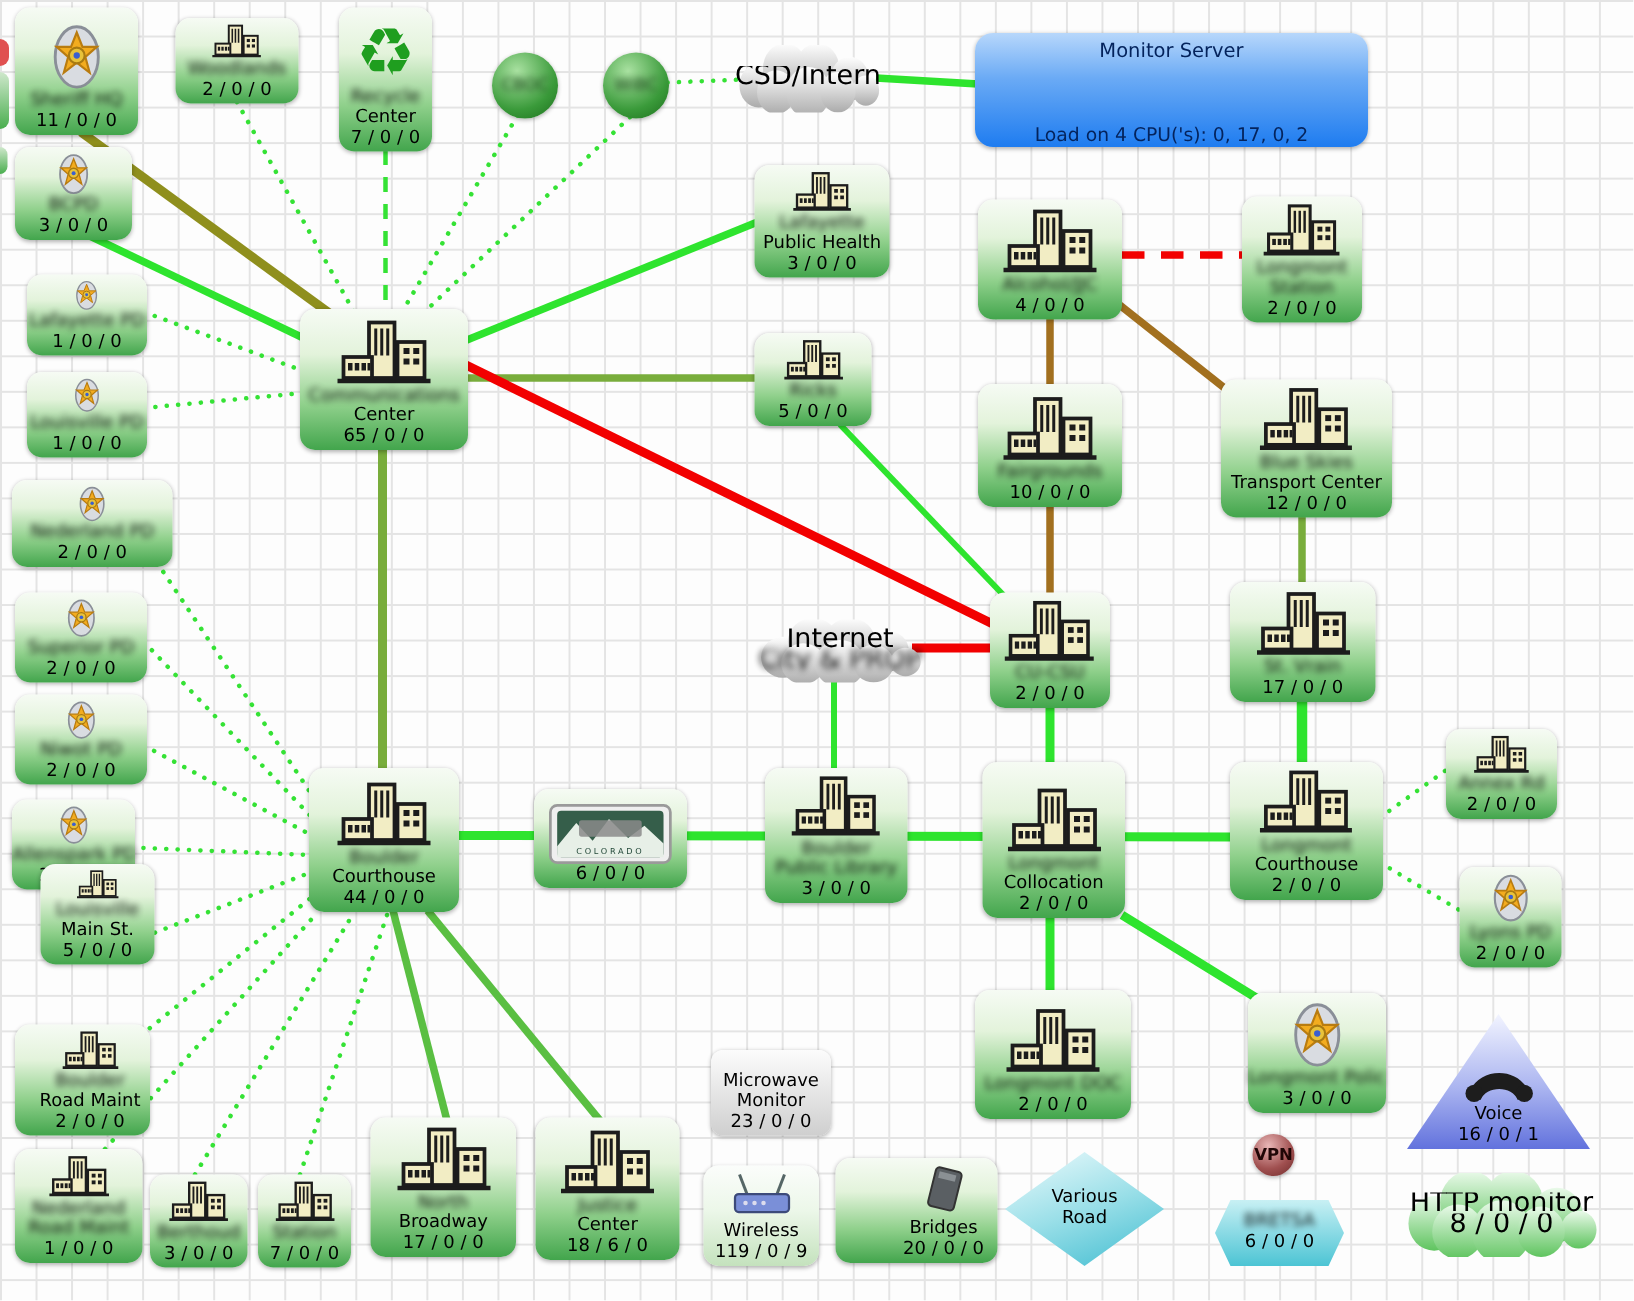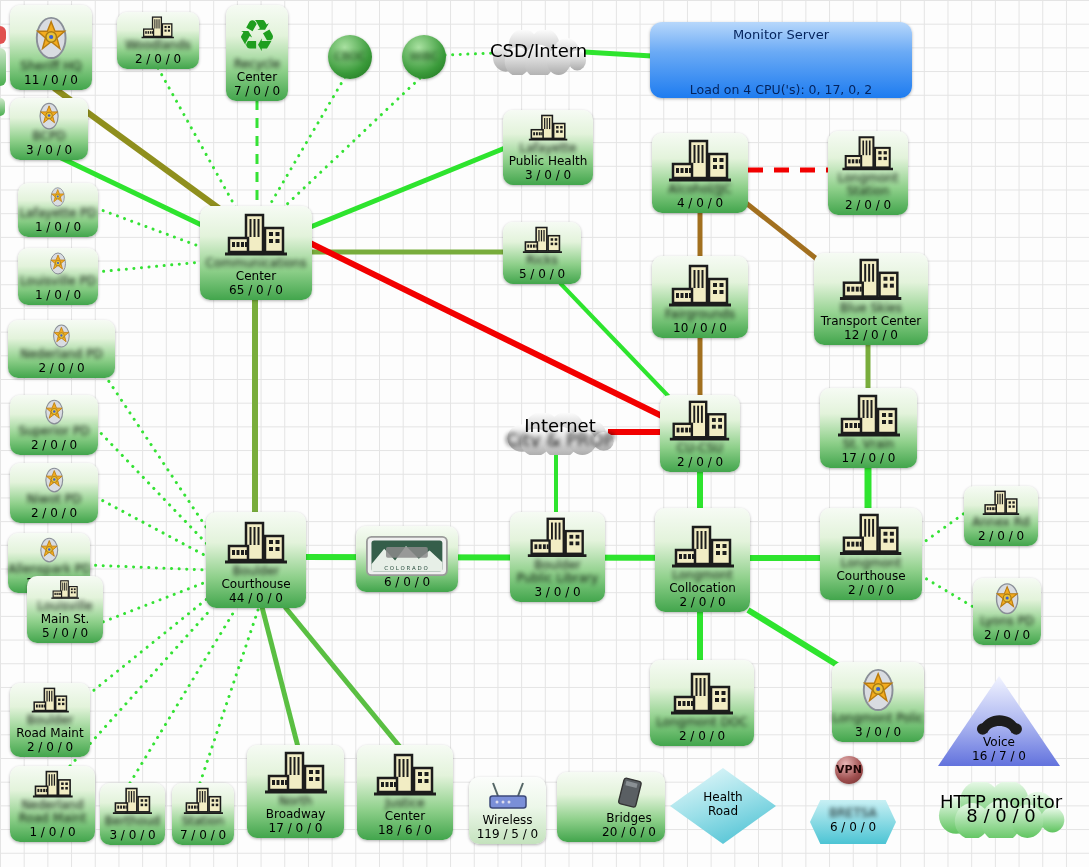--- a/index.html
+++ b/index.html
@@ -358,21 +358,21 @@
  <rect x="47" y="28" width="4" height="4" fill="#1c1c1c"></rect>
           <rect x="53.5" y="28" width="4" height="4" fill="#1c1c1c"></rect>
 </svg>
       </div>
       <div class="lbl">
         <div class="bl">Louisville</div>
         <div>Main St.</div>
         <div>5 / 0 / 0</div>
       </div>
     </div>
-    <div class="node green-box" style="left: 10px; top: 683px; width: 80px; height: 74px;">
+    <div class="node green-box" style="left: 10px; top: 683px; width: 80px; height: 74px; padding-left: 10px;">
       <div class="icon">
         <svg viewBox="0 0 68 46">
  <line x1="3" y1="43" x2="65" y2="43" stroke="#1c1c1c" stroke-width="3"></line>
  <rect x="24" y="4" width="17" height="37" fill="#f2edc4" stroke="#1c1c1c" stroke-width="2.5"></rect>
  <line x1="28.5" y1="8" x2="28.5" y2="26" stroke="#1c1c1c" stroke-width="2"></line>
  <line x1="32.5" y1="8" x2="32.5" y2="26" stroke="#1c1c1c" stroke-width="2"></line>
  <line x1="36.5" y1="8" x2="36.5" y2="26" stroke="#1c1c1c" stroke-width="2"></line>
  <rect x="7" y="27" width="19" height="14" fill="#f2edc4" stroke="#1c1c1c" stroke-width="2.5"></rect>
  <rect x="10" y="31" width="3" height="5" fill="#1c1c1c"></rect>
           <rect x="14.5" y="31" width="3" height="5" fill="#1c1c1c"></rect>
@@ -955,51 +955,58 @@
  <rect x="47" y="28" width="4" height="4" fill="#1c1c1c"></rect>
           <rect x="53.5" y="28" width="4" height="4" fill="#1c1c1c"></rect>
 </svg>
       </div>
       <div class="lbl">
         <div class="bl">Justice</div>
         <div>Center</div>
         <div>18 / 6 / 0</div>
       </div>
     </div>
+    <div class="node gray-box" style="left: 474px; top: 700px; width: 80px; height: 57px;">
+      <div class="lbl">
+        <div>Microwave</div>
+        <div>Monitor</div>
+        <div>23 / 0 / 0</div>
+      </div>
+    </div>
     <div class="node light-box" style="left: 469px; top: 777px; width: 77px; height: 67px;">
       <div class="icon">
         <svg viewBox="0 0 48 34">
  <line x1="14" y1="16" x2="9" y2="3" stroke="#566" stroke-width="2"></line>
  <line x1="34" y1="16" x2="39" y2="3" stroke="#566" stroke-width="2"></line>
  <rect x="6" y="16" width="36" height="12" rx="2.5" fill="#7a8fd8" stroke="#3c4a7a" stroke-width="1.5"></rect>
  <circle cx="13" cy="22" r="1.5" fill="#dde"></circle>
           <circle cx="19" cy="22" r="1.5" fill="#dde"></circle>
           <circle cx="25" cy="22" r="1.5" fill="#dde"></circle>
 </svg>
       </div>
       <div class="lbl">
         <div>Wireless</div>
-        <div>119 / 5 / 0</div>
+        <div>119 / 0 / 9</div>
       </div>
     </div>
     <div class="node green-box" style="left: 557px; top: 772px; width: 72px; height: 70px; padding-left: 36px;">
       <div class="icon">
         <svg viewBox="0 0 50 42">
  <rect x="16" y="5" width="20" height="30" rx="3" transform="rotate(14 26 20)" fill="#5a5f63" stroke="#333" stroke-width="1.5"></rect>
  <rect x="19" y="8" width="13" height="5" transform="rotate(14 26 20)" fill="#8a9094"></rect>
 </svg>
       </div>
       <div class="lbl">
         <div>Bridges</div>
         <div>20 / 0 / 0</div>
       </div>
     </div>
     <div class="node diamond" style="left: 670px; top: 768px; width: 106px; height: 76px;">
       <div class="lbl">
-        <div>Health</div>
+        <div>Various</div>
         <div>Road</div>
       </div>
     </div>
     <div class="node circle-red" style="left: 835px; top: 756px; width: 28px; height: 28px;">
       <div class="lbl">
         <div>VPN</div>
       </div>
     </div>
     <div class="node hex" style="left: 810px; top: 800px; width: 86px; height: 44px;">
       <div class="lbl">
@@ -1010,21 +1017,21 @@
     <div class="node triangle" style="left: 938px; top: 676px; width: 122px; height: 90px;">
       <div class="icon">
         <svg viewBox="0 0 60 34" style="max-height:30px">
  <path d="M8 24 C16 6 44 6 52 24 L44 31 C40 20 20 20 16 31 Z" fill="#1d1d1d"></path>
  <circle cx="11" cy="26" r="6.5" fill="#1d1d1d"></circle>
           <circle cx="49" cy="26" r="6.5" fill="#1d1d1d"></circle>
 </svg>
       </div>
       <div class="lbl">
         <div>Voice</div>
-        <div>16 / 7 / 0</div>
+        <div>16 / 0 / 1</div>
       </div>
     </div>
     <div class="node cloud-green" style="left: 935px; top: 782px; width: 132px; height: 56px;">
       <svg class="cloud-bg" viewBox="0 0 100 40" preserveAspectRatio="none">
  <g fill="url(#gGreenCloud)">
   <circle cx="16" cy="24" r="13"></circle>
           <circle cx="34" cy="14" r="15"></circle>
           <circle cx="56" cy="14" r="15"></circle>
   <circle cx="78" cy="20" r="13"></circle>
           <circle cx="89" cy="27" r="9"></circle>

